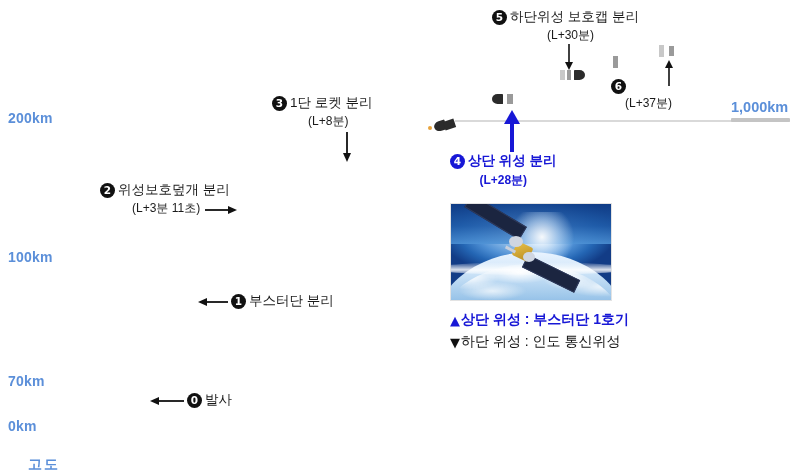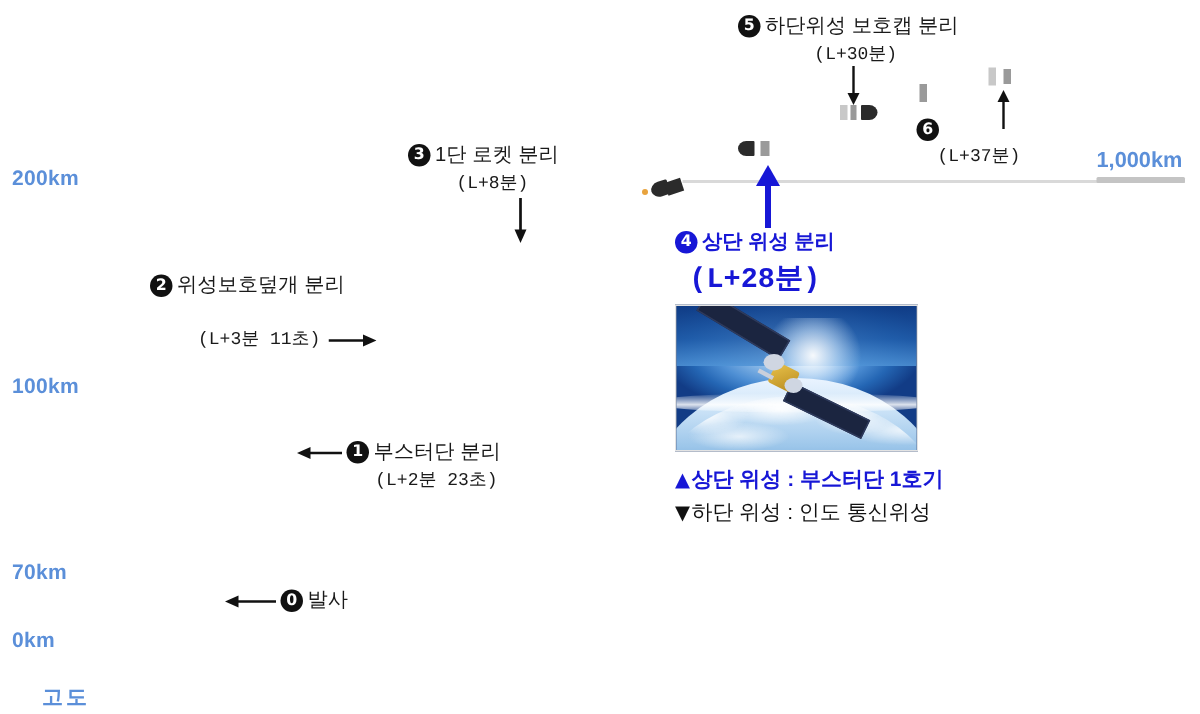--- a/index.html
+++ b/index.html
@@ -23,21 +23,21 @@
   }
 
   
   .event{white-space:nowrap;}
   .event .line1{
     font-size:13.5px;color:#1a1a1a;font-weight:500;white-space:nowrap;
     display:flex;align-items:center;gap:3px;
   }
   .event .line2{
     font-size:12px;color:#1a1a1a;white-space:nowrap;
-    display:flex;align-items:center;gap:2px;font-family:Liberation Mono, monospace;
+    display:flex;align-items:center;gap:2px;
   }
   .event.blue .line1,.event.blue .line2{color:#1717d6;font-weight:bold;}
   .event .line2.center{justify-content:center;}
   .event .line2.right{justify-content:flex-end;}
 
   
   .badge{
     display:inline-flex;align-items:center;justify-content:center;
     width:15px;height:15px;border-radius:50%;
     background:#111111;color:#ffffff;
@@ -194,29 +194,28 @@
     <div class="line1">
       <span class="arr" style="position:relative;left:0;top:1px;">
         <svg width="30" height="10" viewBox="0 0 30 10">
           <line x1="8" y1="5" x2="30" y2="5" stroke="#111" stroke-width="1.8"></line>
           <polygon points="0,5 9,1 9,9" fill="#111"></polygon>
         </svg>
       </span>
       <span class="badge">1</span>
       <span>부스터단 분리</span>
     </div>
-    <div class="line2 right" style="padding-right:2px;margin-top:1px;">(L+2분 23초)</div>
   </div>
 
   <div class="abs event" style="left:100px;top:181px;">
     <div class="line1">
       <span class="badge">2</span>
       <span>위성보호덮개 분리</span>
     </div>
-    <div class="line2" style="margin-top:18px;padding-left:32px;">
+    <div class="line2" style="margin-top:1px;padding-left:32px;">
       <span>(L+3분 11초)</span>
       <span class="arr" style="position:relative;top:1px;margin-left:3px;">
         <svg width="32" height="10" viewBox="0 0 32 10">
           <line x1="0" y1="5" x2="24" y2="5" stroke="#111" stroke-width="1.8"></line>
           <polygon points="32,5 23,1 23,9" fill="#111"></polygon>
         </svg>
       </span>
     </div>
   </div>
 
@@ -238,21 +237,21 @@
     <svg width="16" height="42" viewBox="0 0 16 42">
       <line x1="8" y1="42" x2="8" y2="12" stroke="#1717d6" stroke-width="4"></line>
       <polygon points="8,0 0,14 16,14" fill="#1717d6"></polygon>
     </svg>
   </span>
   <div class="abs event blue" style="left:450px;top:152px;">
     <div class="line1">
       <span class="badge blue">4</span>
       <span>상단 위성 분리</span>
     </div>
-    <div class="line2 center" style="margin-top:2px;font-size:19px;">(L+28분)</div>
+    <div class="line2 center" style="margin-top:2px;font-size:12px;">(L+28분)</div>
   </div>
 
   <div class="abs event" style="left:492px;top:8px;">
     <div class="line1">
       <span class="badge">5</span>
       <span>하단위성 보호캡 분리</span>
     </div>
     <div class="line2 center" style="margin-top:1px;padding-left:10px;">(L+30분)</div>
   </div>
   <span class="arr" style="left:563px;top:44px;">

